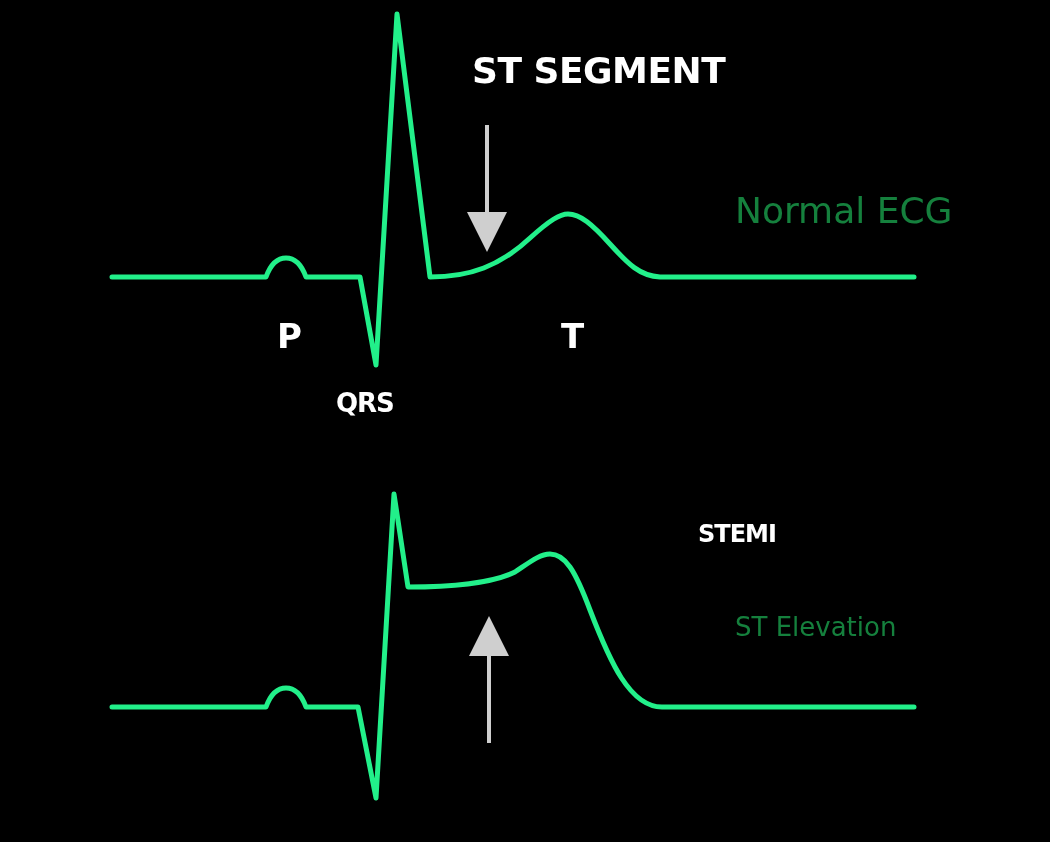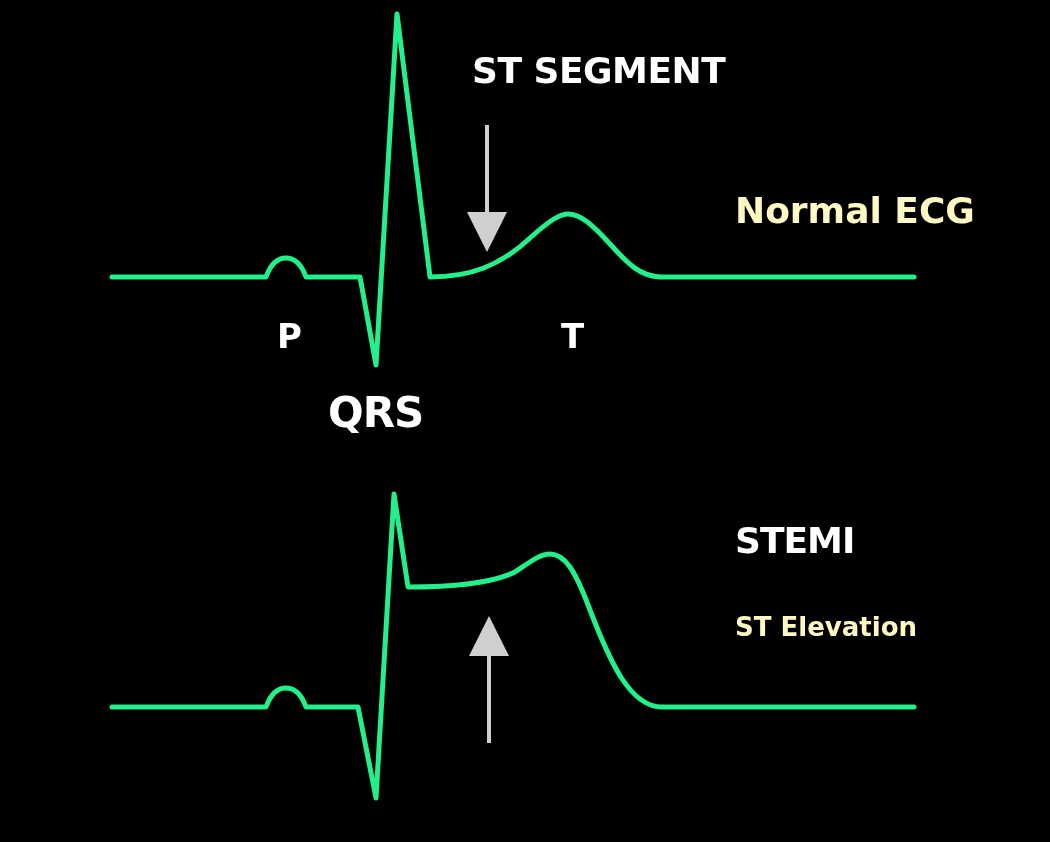--- a/index.html
+++ b/index.html
@@ -2,21 +2,21 @@
 <html><head>
 <meta charset="utf-8">
 <style>
   html, body { margin: 0; padding: 0; background: #000; }
   body { width: 1050px; height: 842px; position: relative; overflow: hidden;
          font-family: "DejaVu Sans", sans-serif; }
   svg.diagram { position: absolute; left: 0; top: 0; }
   .trace { fill: none; stroke-width: 5; stroke-linejoin: round; stroke-linecap: round; }
   .lbl { position: absolute; white-space: nowrap; }
   .bold { font-weight: bold; color: #ffffff; }
-  .light { color: #fef9c3; font-weight: bold; }
+  .light { color: #15803d; font-weight: normal; }
 </style>
 </head>
 <body>
 
 <svg class="diagram" width="1050" height="842" viewBox="0 0 1050 842">
   <defs>
     <marker id="ah" markerWidth="10" markerHeight="10" refX="5" refY="5" orient="auto">
       <path d="M0,0 L10,5 L0,10 Z" fill="#cfcfcf"></path>
     </marker>
   </defs>
@@ -47,17 +47,17 @@
 </svg>
 
 <div class="lbl bold" style="left:472px; top:50px; font-size:36px; letter-spacing:-0.5px;">ST SEGMENT</div>
 
 <div class="lbl light" style="left:735px; top:190px; font-size:36px;">Normal ECG</div>
 
 <div class="lbl bold" style="left:277px; top:316px; font-size:34px;">P</div>
 
 <div class="lbl bold" style="left:561px; top:316px; font-size:34px;">T</div>
 
-<div class="lbl bold" style="left:328px; top:388px; font-size:42px; letter-spacing:-1px;">QRS</div>
+<div class="lbl bold" style="left:336px; top:388px; font-size:26px; letter-spacing:-1px;">QRS</div>
 
-<div class="lbl bold" style="left:735px; top:520px; font-size:36px; letter-spacing:-1px;">STEMI</div>
+<div class="lbl bold" style="left:698px; top:520px; font-size:24px; letter-spacing:-1px;">STEMI</div>
 
 <div class="lbl light" style="left:735px; top:612px; font-size:26px;">ST Elevation</div>
 
 </body></html>

